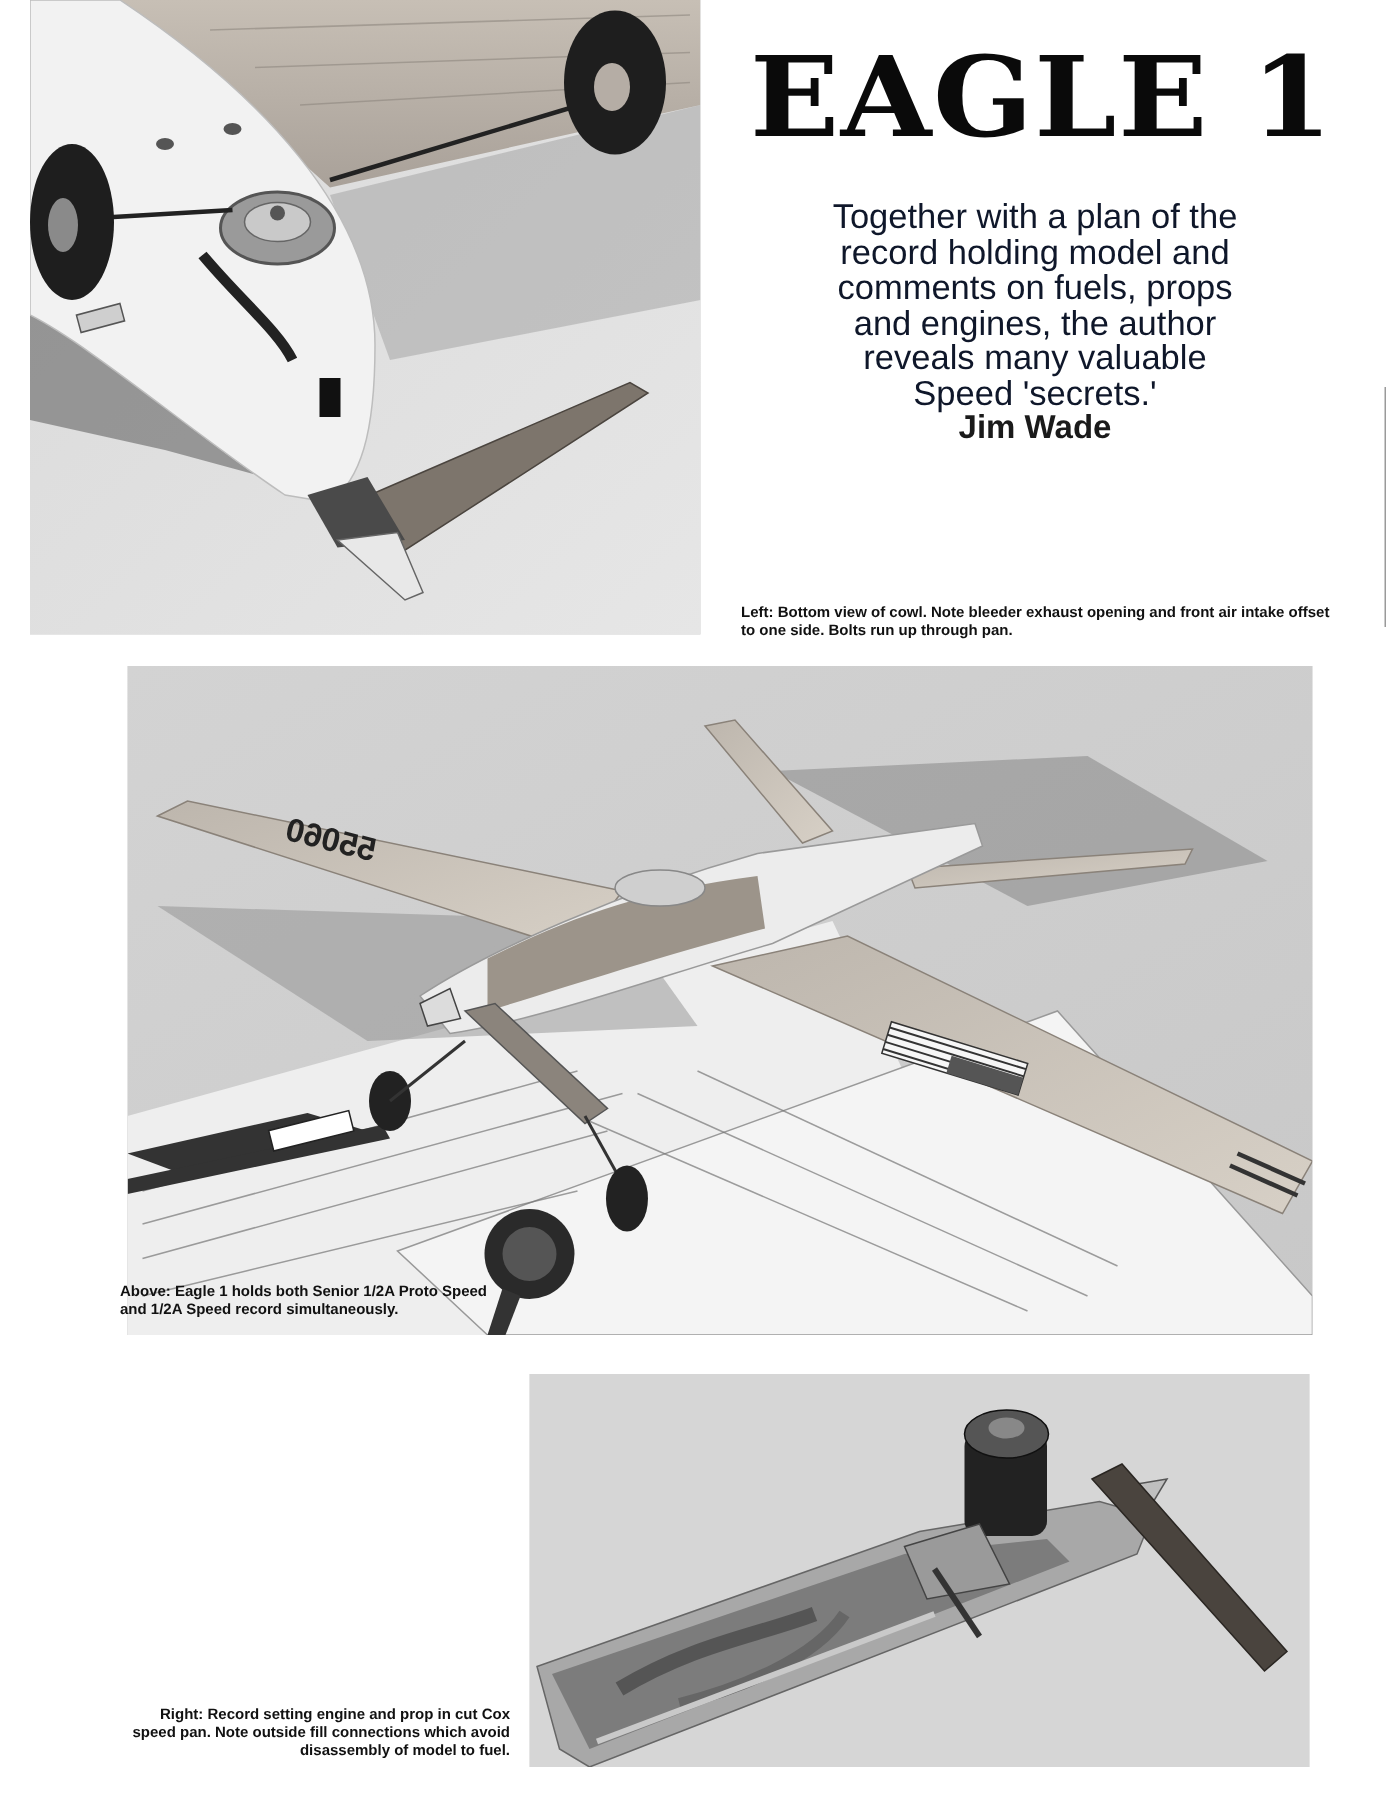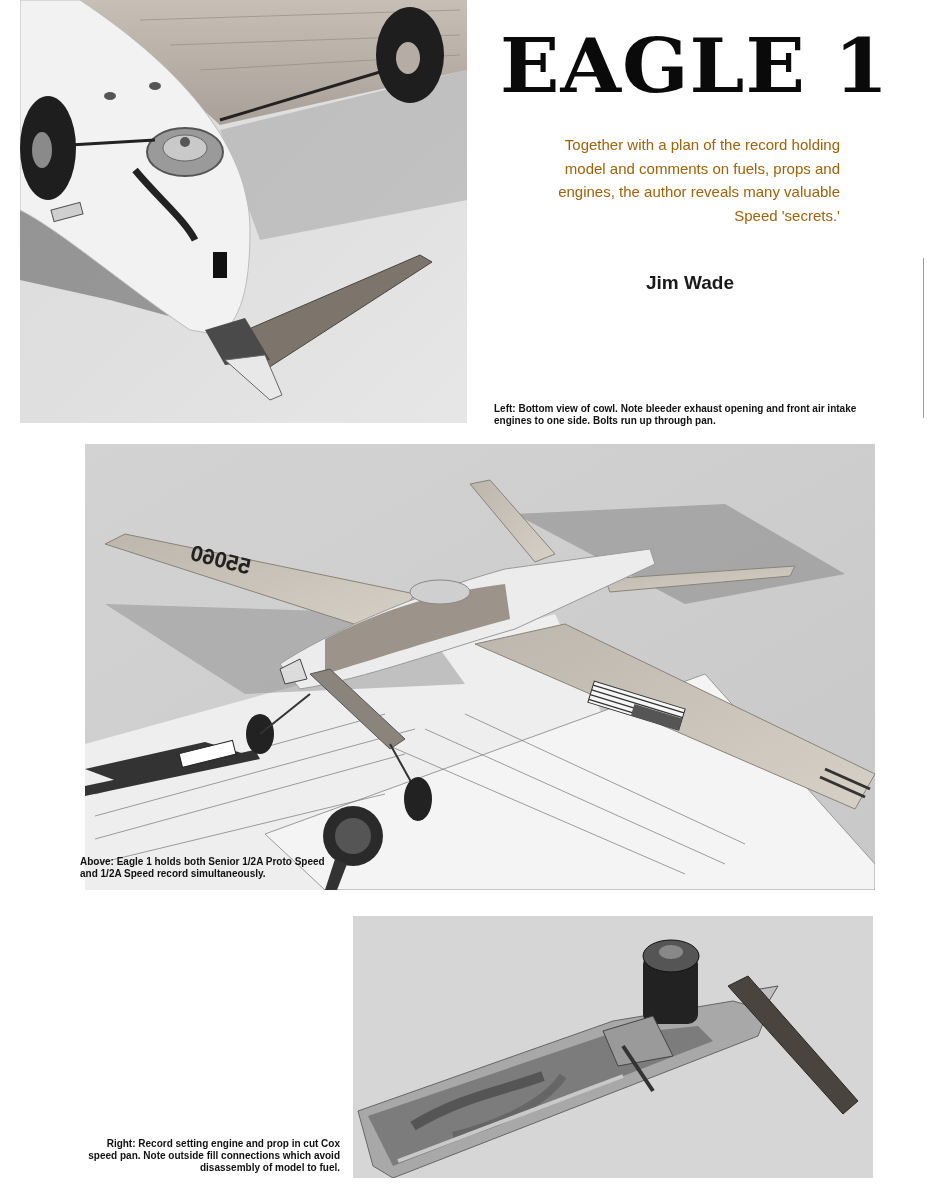--- a/index.html
+++ b/index.html
@@ -3,22 +3,22 @@
 <meta charset="utf-8">
 <style>
   html,body{margin:0;padding:0;background:#ffffff;}
   body{width:927px;height:1200px;position:relative;overflow:hidden;font-family:"Liberation Sans",sans-serif;color:#111;}
   .photo{position:absolute;overflow:hidden;background:#cfcfcf;}
   .photo svg{display:block;width:100%;height:100%;}
   #photo-top{left:20px;top:0;width:447px;height:423px;}
   #photo-mid{left:85px;top:444px;width:790px;height:446px;}
   #photo-bot{left:353px;top:916px;width:520px;height:262px;}
   .title{position:absolute;left:500px;top:26px;width:385px;font-family:"DejaVu Serif","Liberation Serif",serif;font-weight:900;font-size:78px;line-height:80px;letter-spacing:1px;color:#0a0a0a;transform:scaleY(0.95);white-space:nowrap;}
-  .deck{position:absolute;left:540px;top:133px;width:300px;text-align:right;font-family:"Liberation Sans",sans-serif;font-size:15px;line-height:23.5px;color:#a16207;}
-  .byline{position:absolute;left:540px;top:272px;width:300px;text-align:center;font-weight:bold;font-size:19px;color:#1a1a1a;}
+  .deck{position:absolute;left:540px;top:133px;width:300px;text-align:center;font-family:"Liberation Sans",sans-serif;font-size:23px;line-height:23.5px;color:#0f172a;}
+  .byline{position:absolute;left:540px;top:272px;width:300px;text-align:center;font-weight:bold;font-size:22px;color:#1a1a1a;}
   .caption{position:absolute;font-family:"Liberation Sans",sans-serif;font-weight:bold;font-size:10px;line-height:12px;color:#111;}
   #cap-left{left:494px;top:403px;width:395px;}
   #cap-above{left:80px;top:856px;width:265px;}
   #cap-right{left:80px;top:1138px;width:260px;text-align:right;}
   .edge-rule{position:absolute;left:923px;top:258px;width:1px;height:160px;background:#9a9a9a;}
 </style>
 </head>
 <body>
 
 <div class="photo" id="photo-top">
@@ -70,21 +70,21 @@
 
     <path d="M185,330 L225,318 L250,360 L205,365 Z" fill="#4a4a4a"></path>
     <path d="M205,360 L245,355 L262,395 L250,400 Z" fill="#e8e8e8" stroke="#666"></path>
   </svg>
 </div>
 
 <div class="title">EAGLE 1</div>
 <div class="deck">Together with a plan of the record holding model and comments on fuels, props and engines, the author reveals many valuable Speed 'secrets.'</div>
 <div class="byline">Jim Wade</div>
 
-<div class="caption" id="cap-left">Left: Bottom view of cowl. Note bleeder exhaust opening and front air intake engines to one side. Bolts run up through pan.</div>
+<div class="caption" id="cap-left">Left: Bottom view of cowl. Note bleeder exhaust opening and front air intake offset to one side. Bolts run up through pan.</div>
 <div class="edge-rule"></div>
 
 <div class="photo" id="photo-mid">
   <svg viewBox="0 0 790 446" preserveAspectRatio="none">
     <defs>
       <linearGradient id="bgMid" x1="0" y1="0" x2="1" y2="1">
         <stop offset="0" stop-color="#d3d3d3"></stop>
           <stop offset="1" stop-color="#c8c8c8"></stop>
       </linearGradient>
       <linearGradient id="wingG" x1="0" y1="0" x2="1" y2="1">

